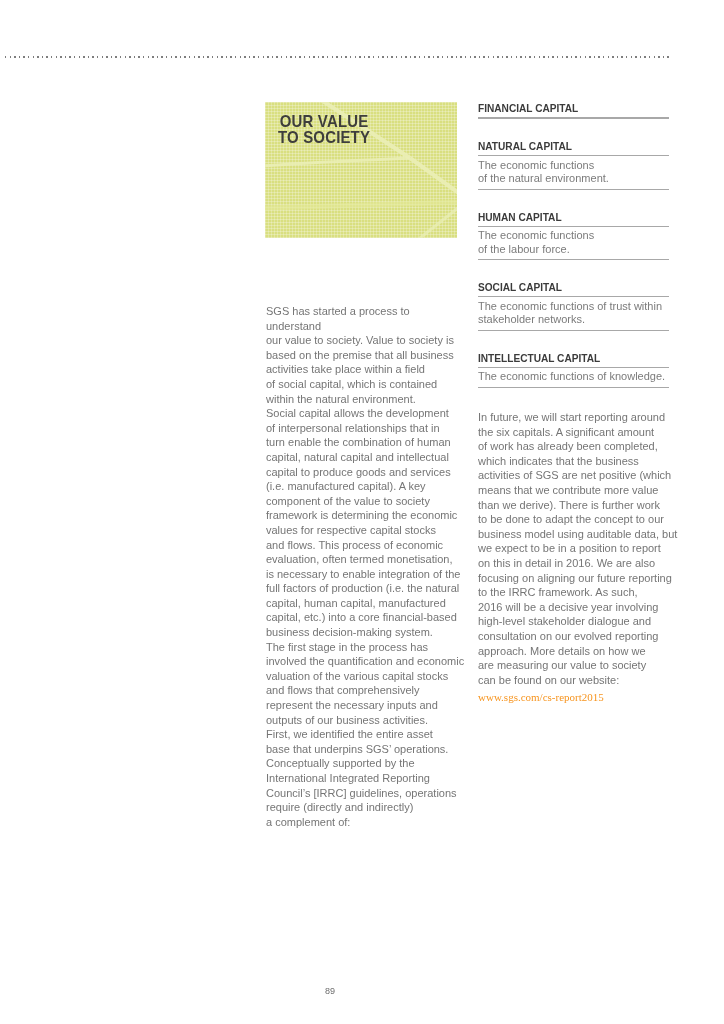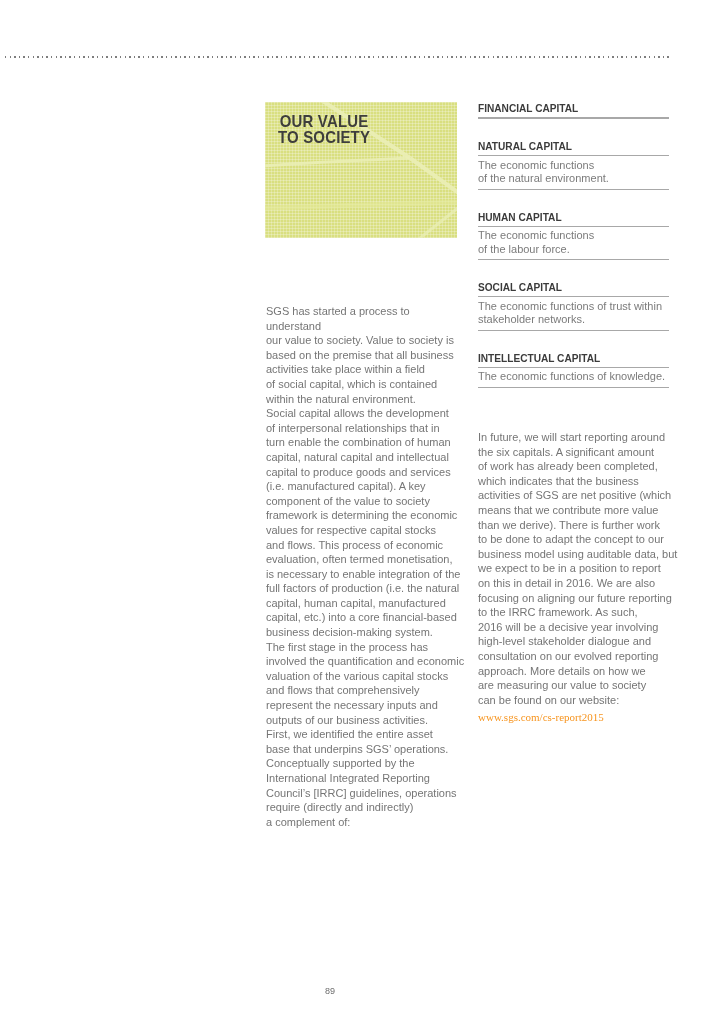--- a/index.html
+++ b/index.html
@@ -45,21 +45,21 @@
   .capital-desc {
     font-size:11px; line-height:13.5px; color:#7b7b7b;
     padding:2.5px 0 3px 0; white-space:pre-line;
   }
   
   .body-text {
     font-size:11px; line-height:14.6px; color:#757575;
     white-space:pre-line;
   }
   .left-column { position:absolute; left:266px; top:260px; width:200px;margin-top:44px; }
-  .right-column { position:absolute; left:478px; top:430px; width:200px; }
+  .right-column { position:absolute; left:478px; top:410px; width:200px; }
   .web-link { color:#f7941e; text-decoration:none; display:inline-block;font-family:Liberation Serif, serif; }
   .page-number {
     position:absolute; left:0; top:986px; width:660px;
     text-align:center; font-size:9px; color:#6d6d6d;
   }
 </style>
 </head>
 <body>
 
 <div class="page">

